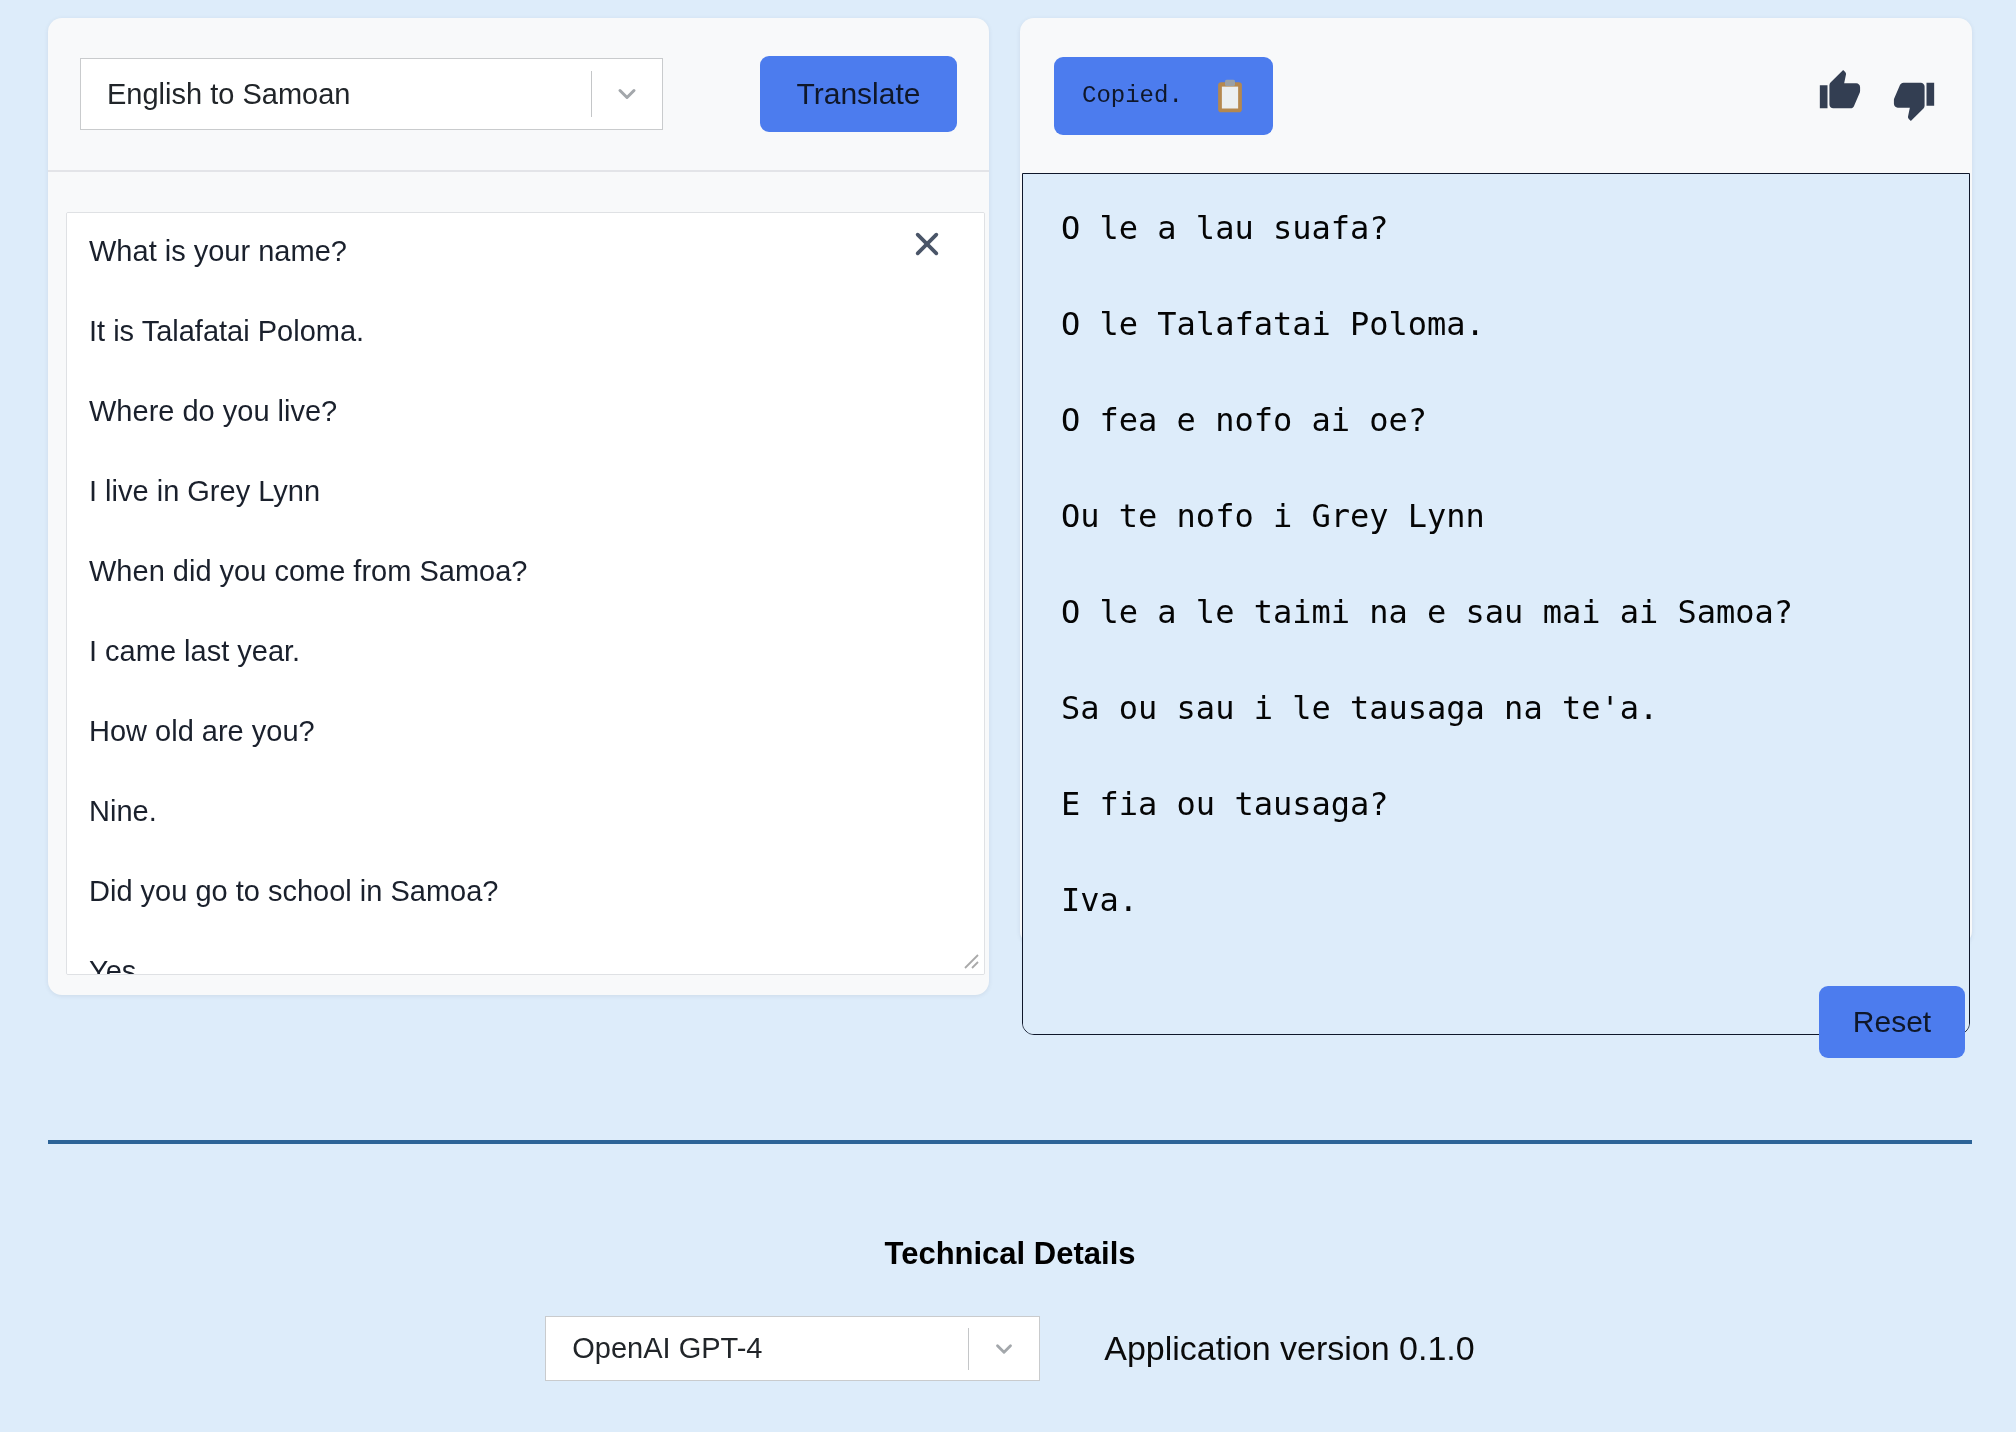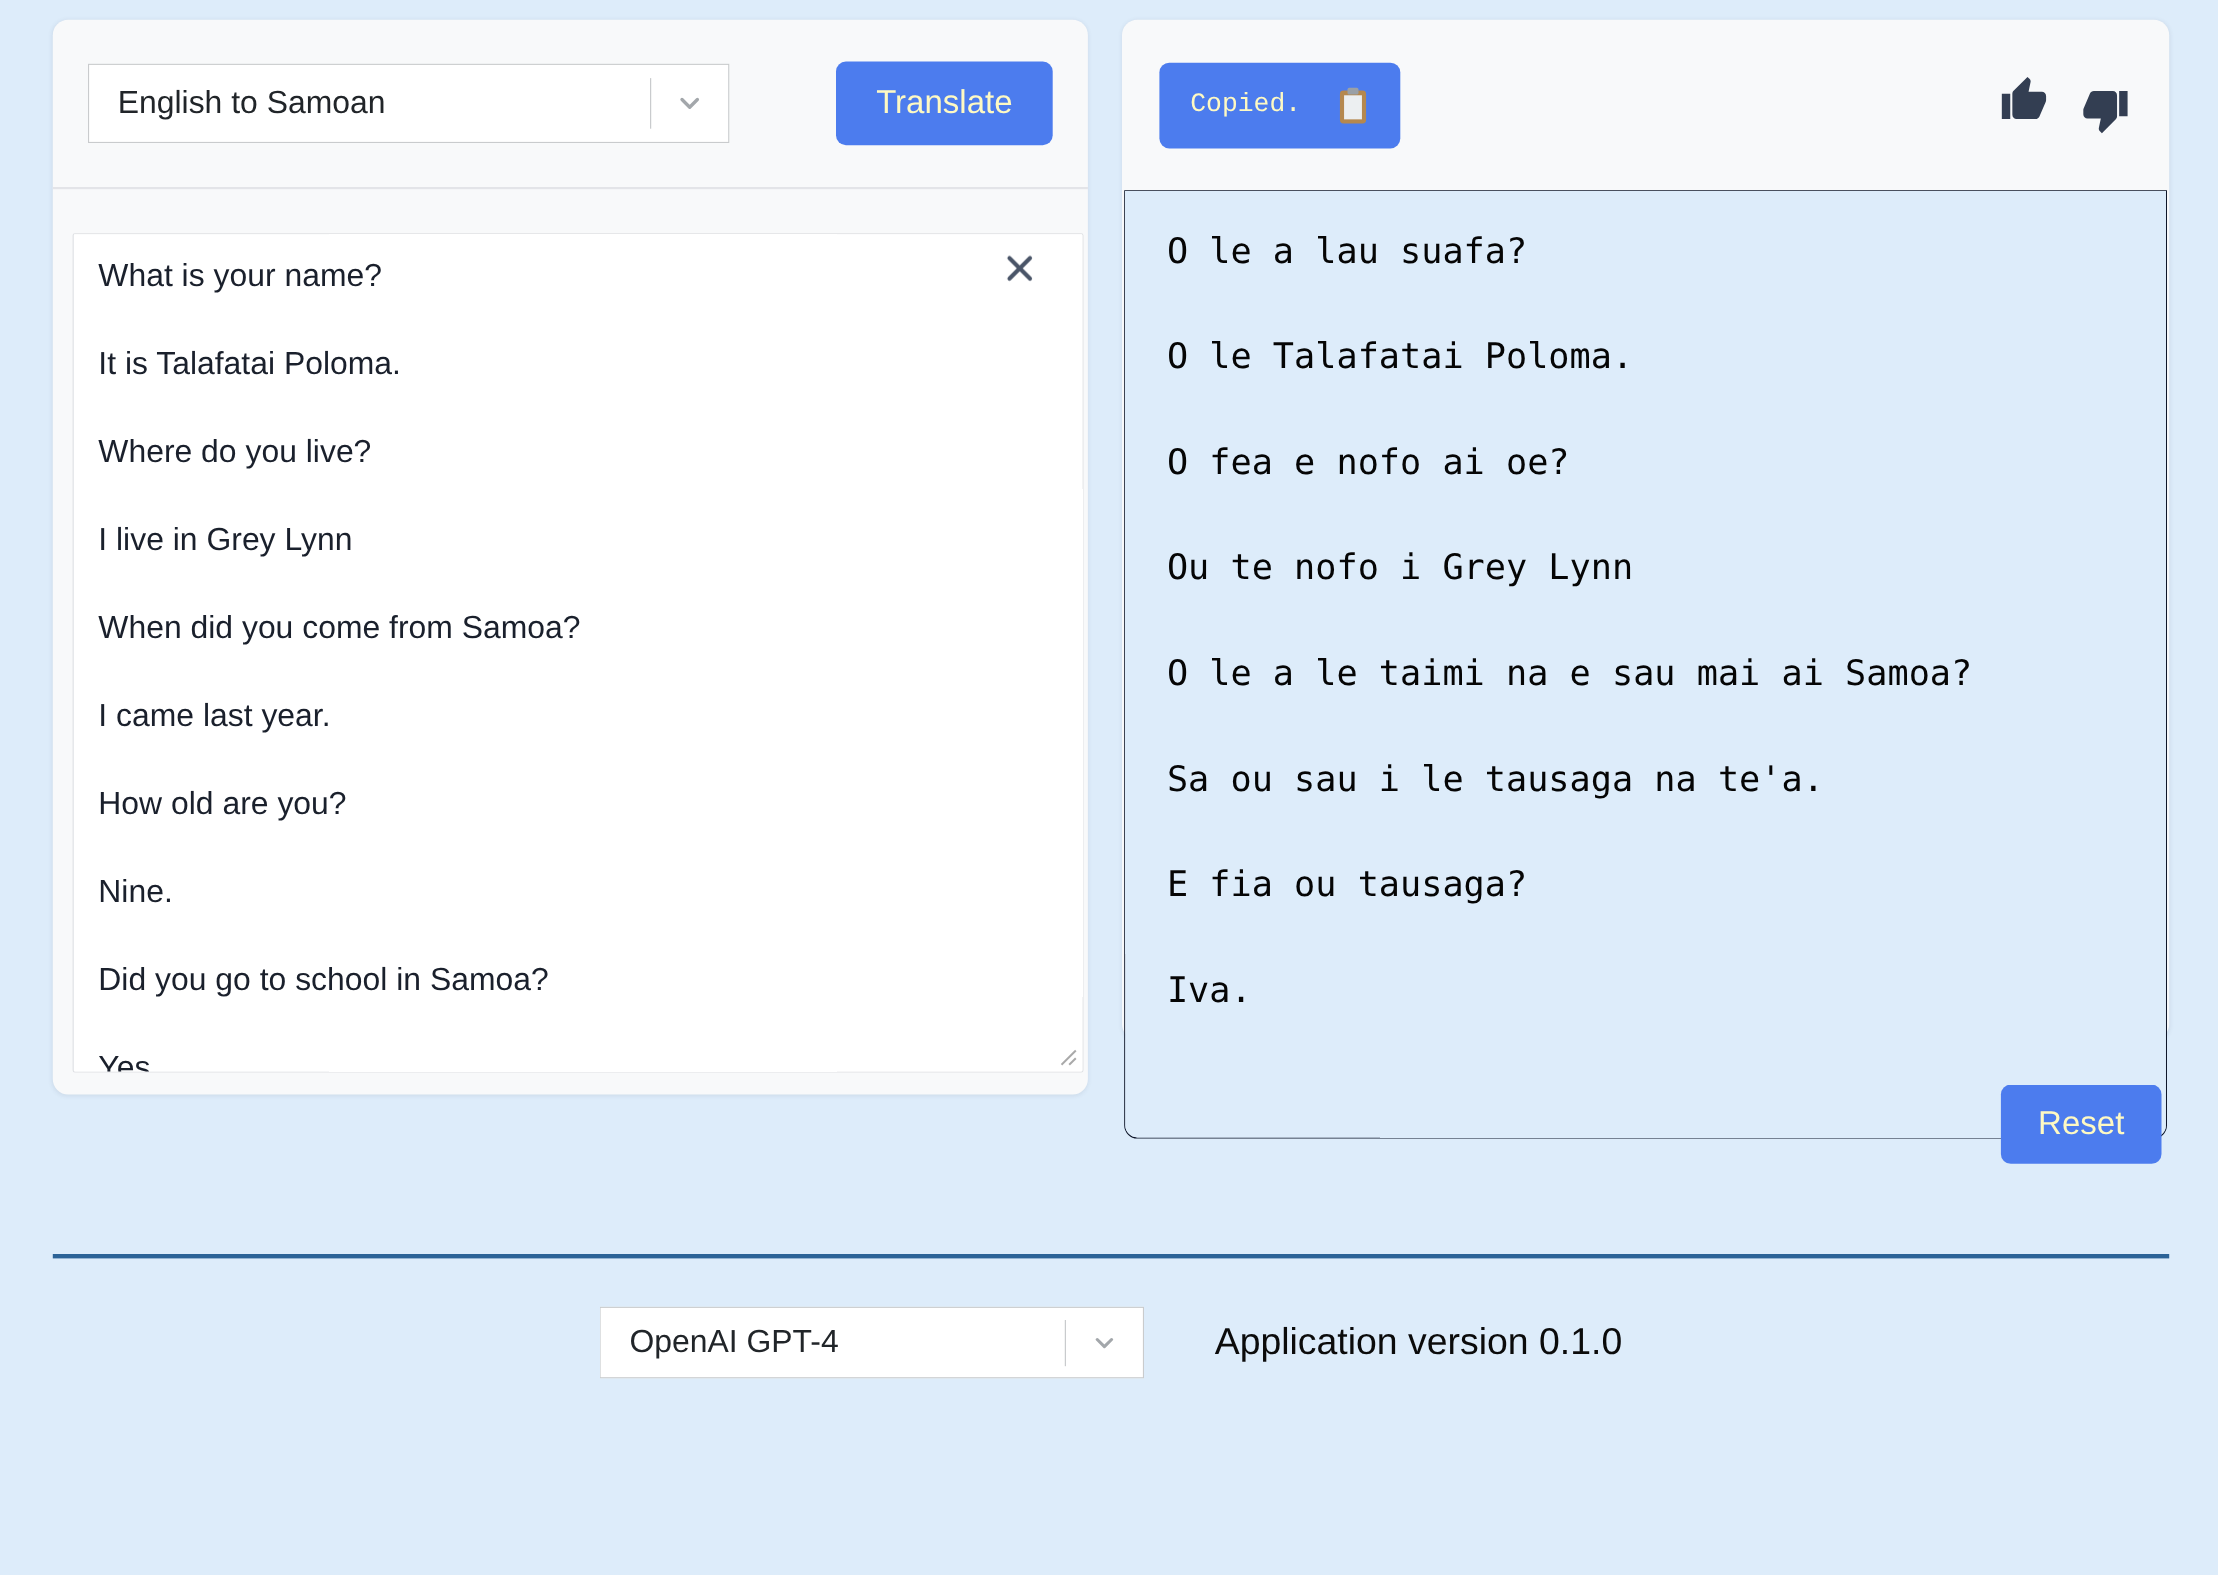--- a/index.html
+++ b/index.html
@@ -46,21 +46,21 @@
     flex:1;padding-left:26px;font-size:29px;color:#212529;
     white-space:nowrap;overflow:hidden;
   }
   .select-sep{width:1px;height:46px;background:#c4c6c8;}
   .select-model .select-sep{height:42px;}
   .select-caret{width:70px;display:flex;align-items:center;justify-content:center;}
   .select-caret svg{stroke:#a3a7ab;}
 
   
   .btn{
-    background:#4c7cee;color:#fef9c3;border:none;border-radius:9px;
+    background:#4c7cee;color:#0f172a;border:none;border-radius:9px;
     font-family:"Liberation Sans",sans-serif;cursor:pointer;
     display:flex;align-items:center;justify-content:center;
   }
   .translate-btn{width:197px;height:76px;font-size:30px;}
   .copied-btn{height:78px;padding:0 28px;font-size:24px;gap:32px;font-family:Liberation Mono, monospace;}
   .reset-btn{width:146px;height:72px;font-size:30px;}
 
   
   .thumbs{display:flex;gap:30px;align-items:flex-start;}
   .thumb-btn{background:none;border:none;padding:0;cursor:pointer;line-height:0;}
@@ -239,20 +239,21 @@
       </div>
 
       <div class="reset-row">
         <button class="btn reset-btn">Reset</button>
       </div>
     </div>
   </div>
 
   <hr class="section-divider">
 
+  <div class="tech-heading">Technical Details</div>
 
   <div class="footer-row">
     <div class="select select-model">
       <span class="select-value">OpenAI GPT-4</span>
       <span class="select-sep"></span>
       <span class="select-caret">
         <svg width="26" height="26" viewBox="0 0 24 24" fill="none" stroke-width="2.6" stroke-linecap="round" stroke-linejoin="round">
             <polyline points="6 9 12 15 18 9"></polyline>
           </svg>
       </span>

